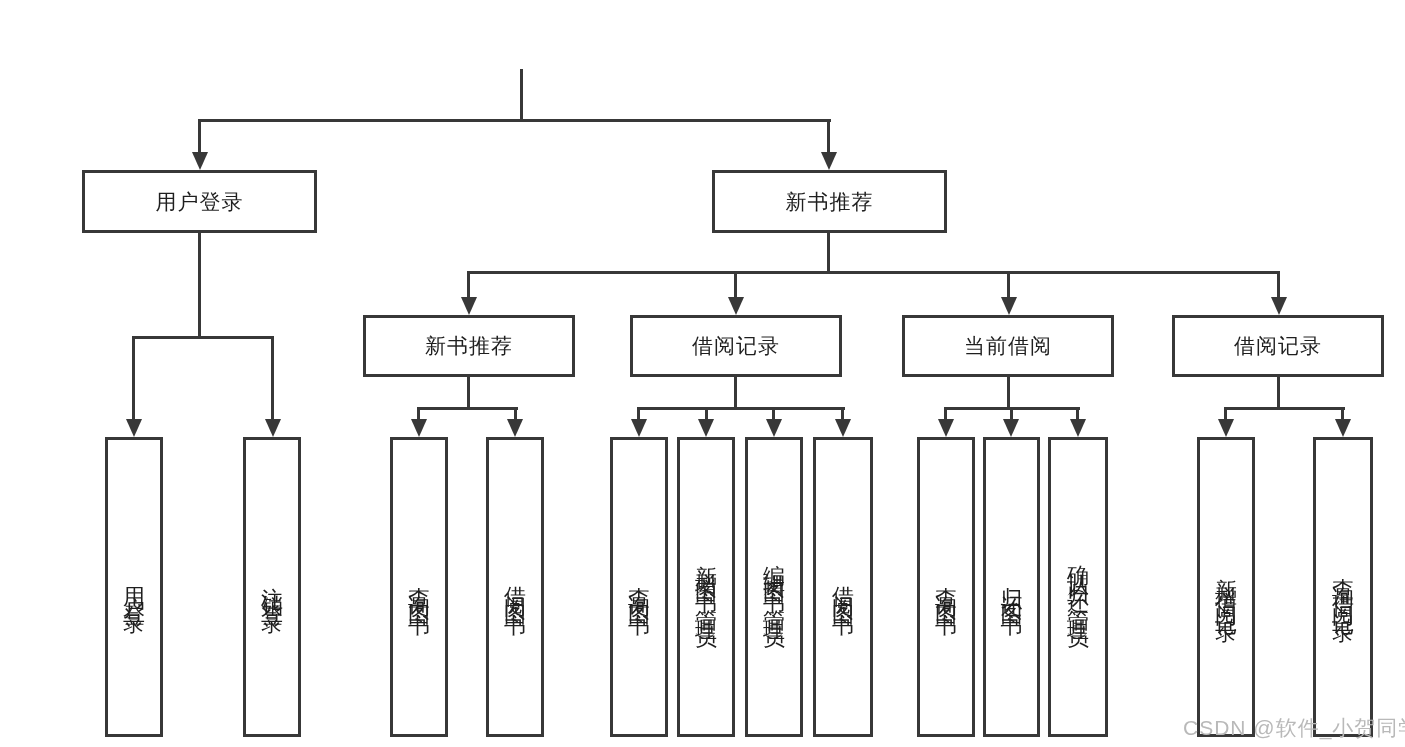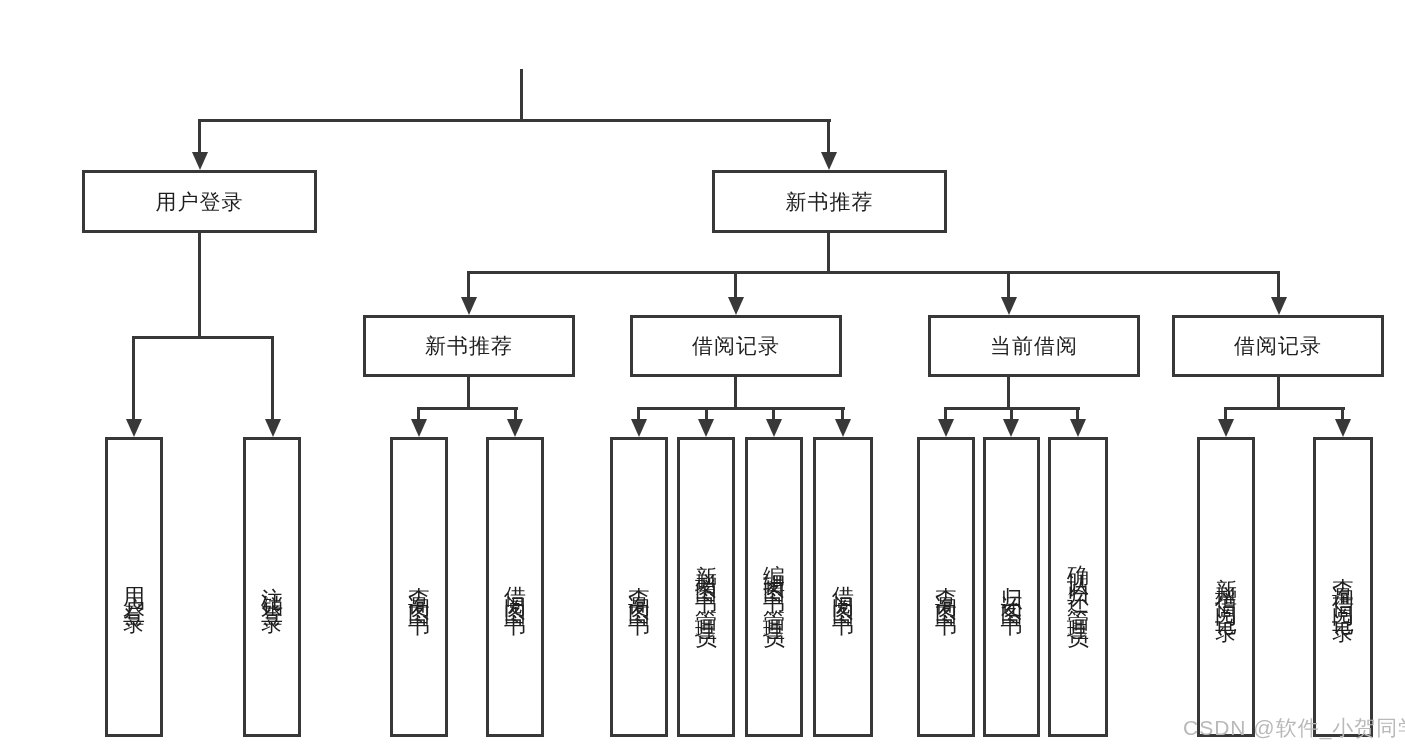--- a/index.html
+++ b/index.html
@@ -105,21 +105,21 @@
   <div class="arrow" style="left:1001px;top:297px"></div>
   <div class="vline" style="left:1277px;top:271px;height:28px"></div>
   <div class="arrow" style="left:1271px;top:297px"></div>
 
   <div class="box" style="left:363px;top:315px;width:212px;height:62px">
     <span>新书推荐</span>
   </div>
   <div class="box" style="left:630px;top:315px;width:212px;height:62px">
     <span>借阅记录</span>
   </div>
-  <div class="box" style="left:928px;top:315px;width:212px;height:62px">
+  <div class="box" style="left:902px;top:315px;width:212px;height:62px">
     <span>当前借阅</span>
   </div>
   <div class="box" style="left:1172px;top:315px;width:212px;height:62px">
     <span>借阅记录</span>
   </div>
 
   <div class="vline" style="left:467px;top:377px;height:33px"></div>
   <div class="hline" style="left:417px;top:407px;width:101px"></div>
   <div class="vline" style="left:417px;top:407px;height:14px"></div>
   <div class="arrow" style="left:411px;top:419px"></div>

